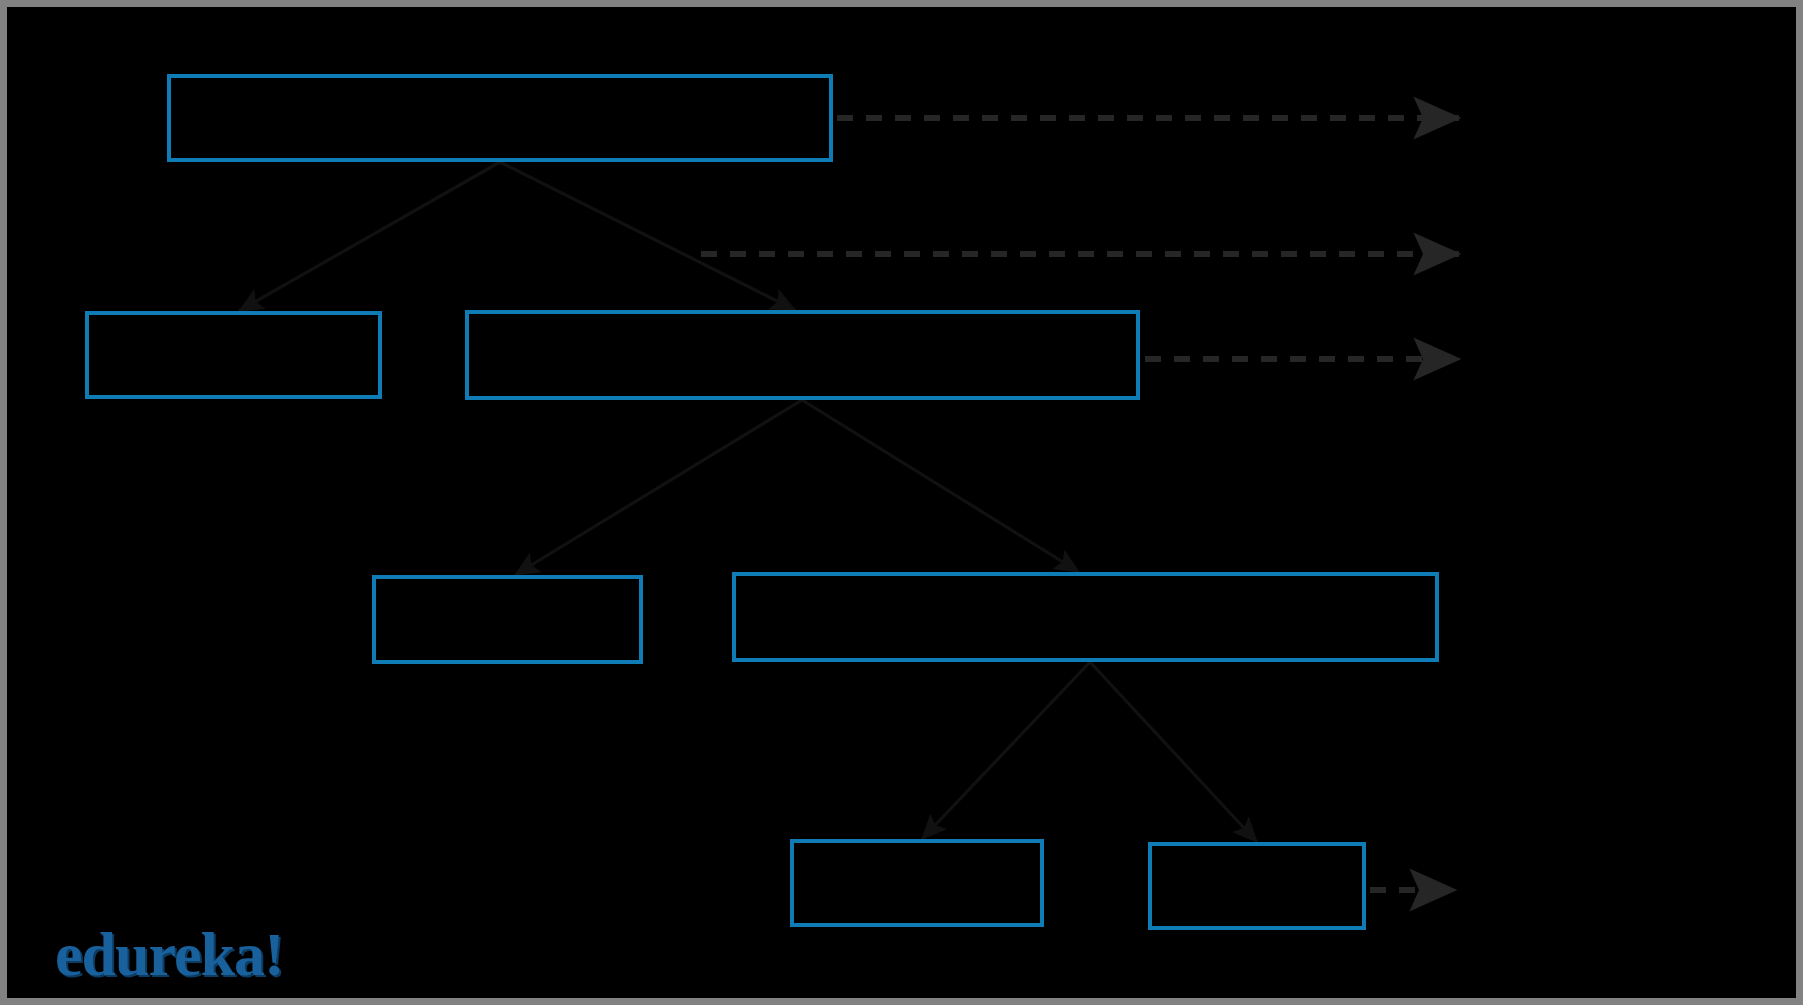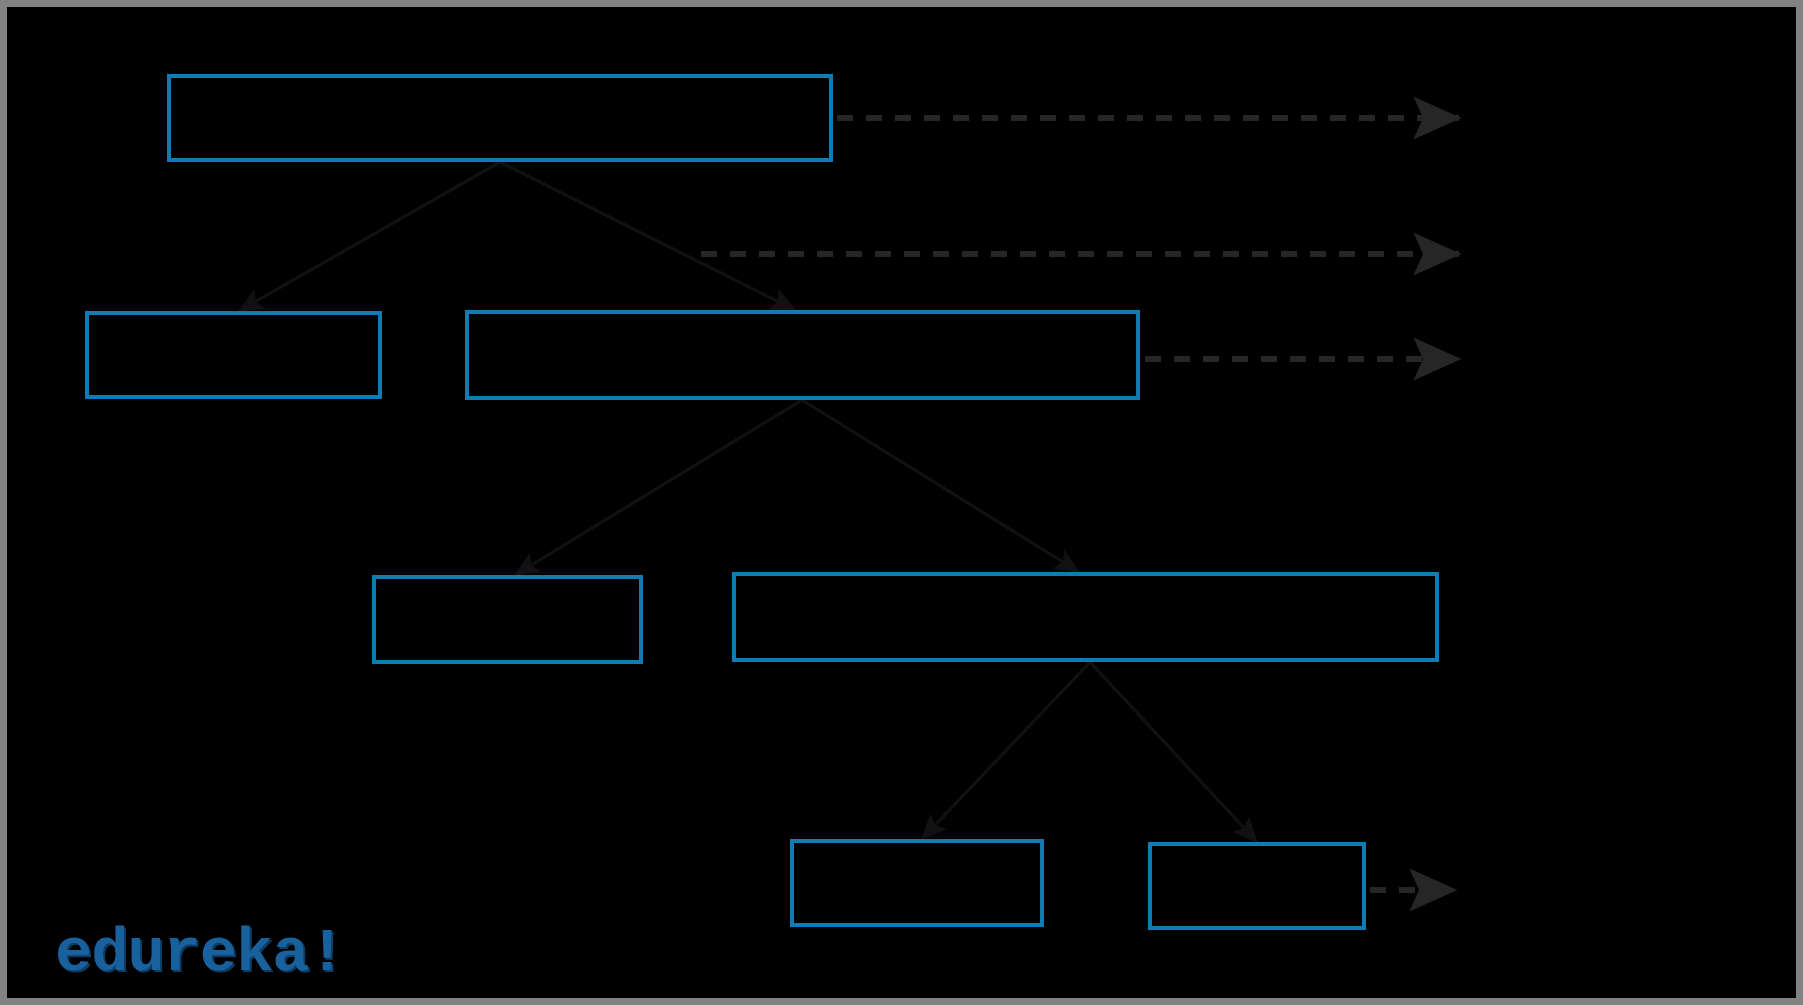--- a/index.html
+++ b/index.html
@@ -60,21 +60,21 @@
     position: absolute;
     left: 48px;
     top: 908px;
     width: 310px;
     height: 78px;
     display: flex;
     align-items: center;
     justify-content: flex-start;
   }
   #logo .wordmark {
-    font-family: Liberation Mono, monospace;
+    font-family: Liberation Serif, serif;
     font-weight: bold;
     font-size: 62px;
     letter-spacing: -1px;
     color: #18619c;
     text-shadow: 2px 2px 0 #0d3c63;
     line-height: 1;
   }
 </style>
 </head>
 <body>

